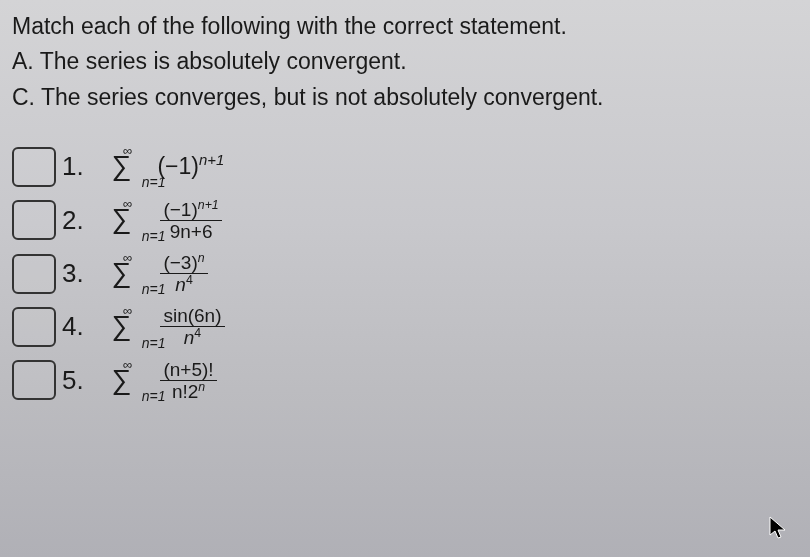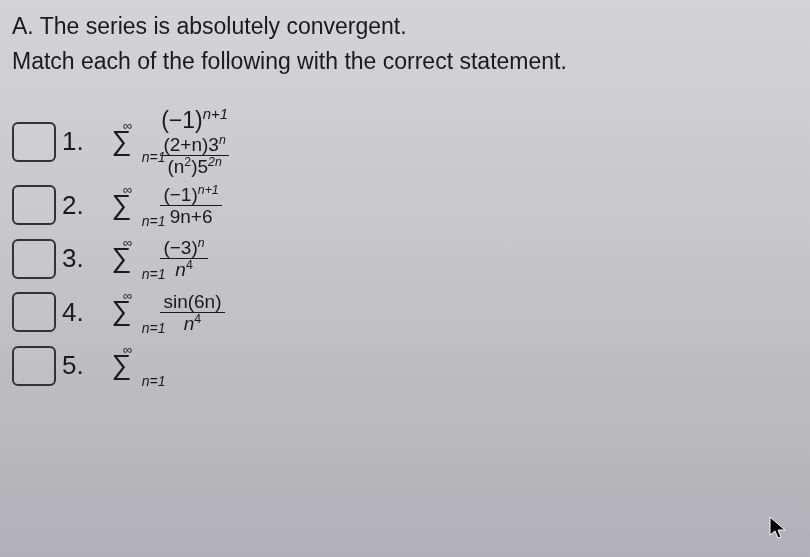--- a/index.html
+++ b/index.html
@@ -96,42 +96,38 @@
     position: absolute;
     right: 22px;
     bottom: 12px;
   }
   .cursor svg { width: 20px; height: 26px; }
 </style>
 </head>
 <body>
 
 <div class="instructions">
+  <p>Match each of the following with the correct statement.</p>
   <p>A. The series is absolutely convergent.</p>
-  <p>Match each of the following with the correct statement.</p>
+  <p>C. The series converges, but is not absolutely convergent.</p>
 </div>
 
 <div class="problems">
 
   <div class="problem-row">
     <div class="answer-box"></div>
     <div class="problem-content">
       <span class="num">1.</span>
       <span class="sigma-block">
         <span class="sigma-top">∞</span>
         <span class="sigma-sym">∑</span>
         <span class="sigma-bot">n=1</span>
       </span>
       <span class="expr">
         <span><span>(−1)</span><sup class="it">n+1</sup></span>
-        <span class="frac">
-          <span class="top"><span>(2+n)3</span><sup class="it">n</sup></span>
-          <span class="line"></span>
-          <span class="bot"><span>(n</span><sup>2</sup><span>)5</span><sup class="it">2n</sup></span>
-        </span>
       </span>
     </div>
   </div>
 
   <div class="problem-row">
     <div class="answer-box"></div>
     <div class="problem-content">
       <span class="num">2.</span>
       <span class="sigma-block">
         <span class="sigma-top">∞</span>
@@ -187,20 +183,27 @@
   </div>
 
   <div class="problem-row">
     <div class="answer-box"></div>
     <div class="problem-content">
       <span class="num">5.</span>
       <span class="sigma-block">
         <span class="sigma-top">∞</span>
         <span class="sigma-sym">∑</span>
         <span class="sigma-bot">n=1</span>
+      </span>
+      <span class="expr">
+        <span class="frac">
+          <span class="top">(n+5)!</span>
+          <span class="line"></span>
+          <span class="bot"><span>n!2</span><sup class="it">n</sup></span>
+        </span>
       </span>
     </div>
   </div>
 
 </div>
 
 <div class="cursor">
   <svg viewBox="0 0 20 26">
     <path d="M2 2 L2 20 L7 16 L10 23 L13 22 L10 15 L17 15 Z" fill="#000" stroke="#fff" stroke-width="1"></path>
   </svg>

